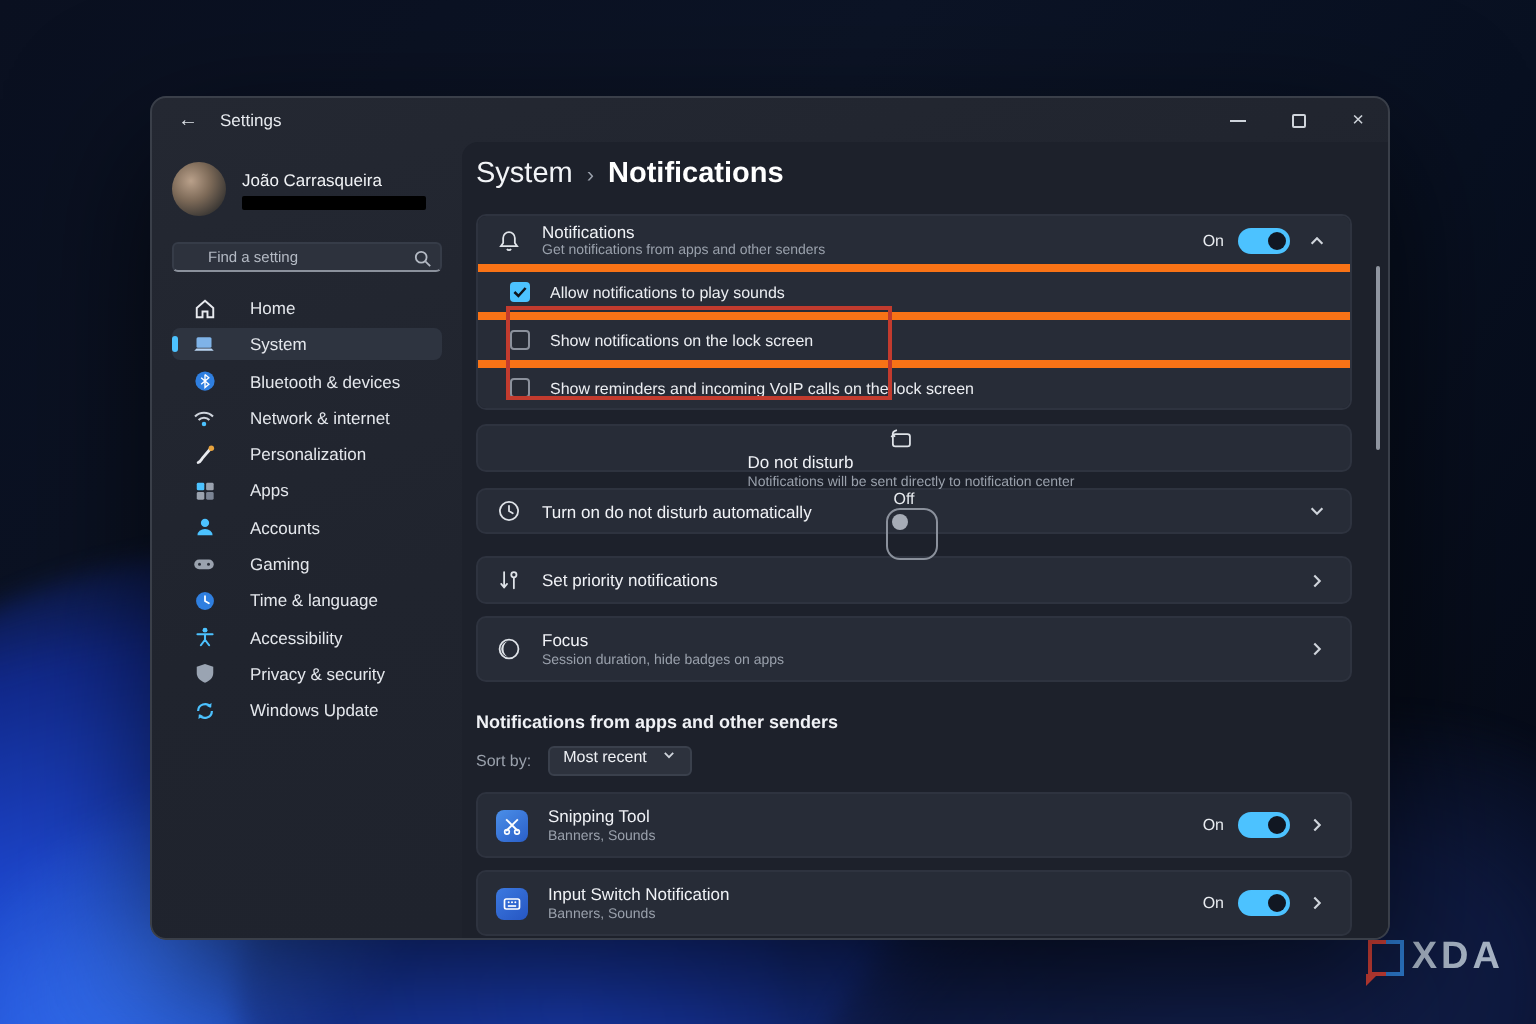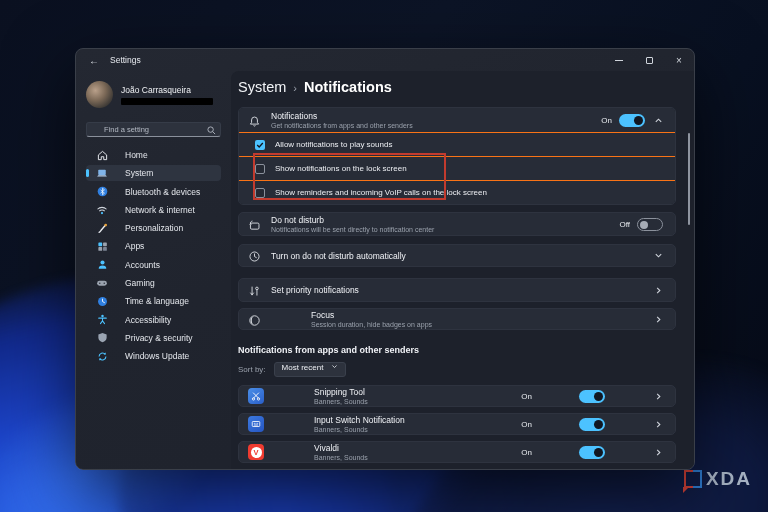--- a/index.html
+++ b/index.html
@@ -93,21 +93,21 @@
     border-radius:50%; background:#111722; }
   .tgl.off { background:transparent; border:1px solid #8b919c; }
   .tgl.off::after { content:""; position:absolute; left:2px; top:2px; width:8px; height:8px;
     border-radius:50%; background:#a6acb6; }
 
   .chev { margin-left:9px; display:flex; align-items:center; }
 
   .exp-stack { border:1px solid #2e333f; border-radius:5px; overflow:hidden; }
   .exp-stack .card { border:none; border-radius:0; }
   .exp-row { height:24px; background:#272c37; display:flex; align-items:center;
-    border-top:1px solid #f97316; padding-left:16px; }
+    border-top:4px solid #f97316; padding-left:16px; }
   .cbx { width:10px; height:10px; border-radius:2px; margin-right:10px; flex:0 0 10px;
     display:flex; align-items:center; justify-content:center; }
   .cbx.on { background:#4cc2ff; }
   .cbx.off { background:#252a34; border:1px solid #8b919c; }
   .cbx-lbl { font-size:8px; color:#eceef2; }
 
   .sec-title { font-size:9px; font-weight:700; color:#f0f2f6; margin:15px 0 7px 0; }
   .sortrow { display:flex; align-items:center; gap:8px; margin-bottom:8px; }
   .sort-lbl { font-size:8px; color:#9aa1ac; }
   .sort-dd { height:15px; background:#2d323d; border:1px solid #3a404c; border-radius:3px;
@@ -121,21 +121,21 @@
   .viv-circ { width:11px; height:11px; border-radius:50%; background:#fff; display:flex;
     align-items:center; justify-content:center; font-size:7.5px; font-weight:700; color:#ef3b30; }
 
   .annot { position:absolute; left:177px; top:104px; width:193px; height:47px;
     border:2px solid #c23b2e; pointer-events:none; }
 
   .scrollbar { position:absolute; right:4px; top:62px; width:2.5px; height:92px;
     border-radius:2px; background:#8f95a0; }
 
   .mb5 { margin-bottom:5px; } .mb6 { margin-bottom:6px; }
-  .h24 { height:24px; } .h23 { height:23px; } .h26 { height:22px;gap:40px; }
+  .h24 { height:24px; } .h23 { height:23px; } .h26 { height:33px; }
 </style>
 </head>
 <body>
 
 <div class="stage">
   <div class="petal p1"></div>
   <div class="petal p2"></div>
   <div class="petal p3"></div>
   <div class="petal p4"></div>
 
@@ -335,21 +335,21 @@
           <div class="exp-row">
             <span class="cbx off"></span>
             <span class="cbx-lbl">Show notifications on the lock screen</span>
           </div>
           <div class="exp-row">
             <span class="cbx off"></span>
             <span class="cbx-lbl">Show reminders and incoming VoIP calls on the lock screen</span>
           </div>
         </div>
 
-        <div class="card h24 mb6" style="margin-top:7px;">
+        <div class="card h24 mb6" style="margin-top:7px;flex-direction:column;">
           <span class="ic"><svg width="13" height="13" viewBox="0 0 16 16">
                 <rect x="3" y="5" width="10.5" height="7.5" rx="1.5" fill="none" stroke="#dfe3e8" stroke-width="1.1"></rect>
                 <path d="M5.5 2.5 C3.5 3 2.6 4.2 3 5.8" fill="none" stroke="#dfe3e8" stroke-width="1.1"></path>
                 <path d="M2 6.8 L3.1 5.5 L4.4 6.6" fill="none" stroke="#dfe3e8" stroke-width="1"></path>
               </svg></span>
           <div class="tt">
             <span class="t1">Do not disturb</span>
             <span class="t2">Notifications will be sent directly to notification center</span>
           </div>
           <div class="spacer"></div>

